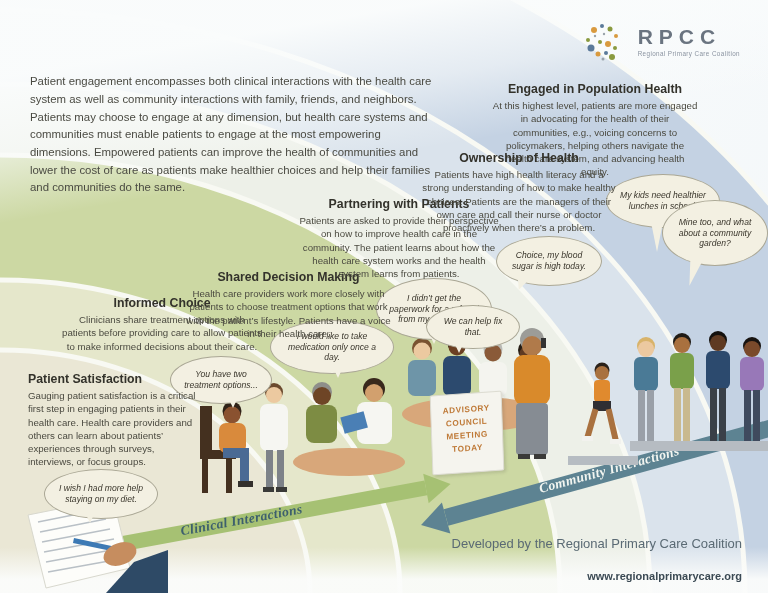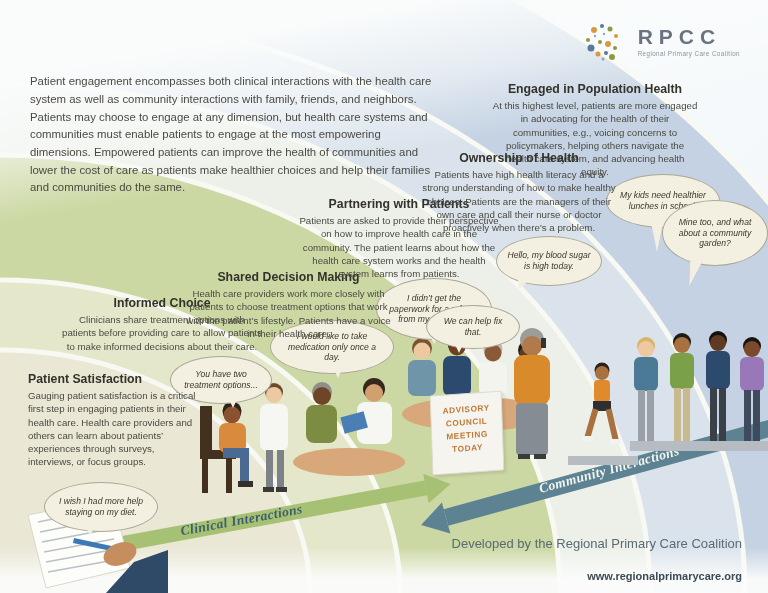--- a/index.html
+++ b/index.html
@@ -186,42 +186,42 @@
     <rect x="76" y="45" width="24" height="38" rx="6" fill="#2c4a6e"></rect>
     <rect x="80" y="82" width="7" height="53" fill="#3a4048"></rect>
     <rect x="89" y="82" width="7" height="53" fill="#3a4048"></rect>
     <circle cx="122" cy="40" r="9" fill="#171310"></circle>
     <circle cx="122" cy="43" r="8" fill="#7a4a2b"></circle>
     <rect x="110" y="51" width="24" height="34" rx="6" fill="#9878b8"></rect>
     <rect x="114" y="84" width="7" height="51" fill="#3f4a5e"></rect>
     <rect x="123" y="84" width="7" height="51" fill="#3f4a5e"></rect>
   </svg>
 
-  <div class="bubble" style="left:44px;top:482px;width:114px;height:50px;">
+  <div class="bubble" style="left:44px;top:469px;width:114px;height:50px;">
     <span>I wish I had more help staying on my diet.</span>
     <i class="tail" style="left:40%;"></i>
   </div>
   <div class="bubble" style="left:170px;top:356px;width:102px;height:48px;">
     <span>You have two treatment options...</span>
     <i class="tail" style="left:62%;"></i>
   </div>
   <div class="bubble" style="left:270px;top:320px;width:124px;height:54px;">
     <span>I would like to take medication only once a day.</span>
     <i class="tail" style="left:55%;"></i>
   </div>
   <div class="bubble" style="left:376px;top:278px;width:116px;height:62px;">
     <span>I didn’t get the paperwork for a referral from my physician.</span>
     <i class="tail" style="left:50%;"></i>
   </div>
   <div class="bubble" style="left:426px;top:305px;width:94px;height:44px;">
     <span>We can help fix that.</span>
     <i class="tail" style="left:35%;"></i>
   </div>
   <div class="bubble" style="left:496px;top:236px;width:106px;height:50px;">
-    <span>Hello, my blood sugar is high today.</span>
+    <span>Choice, my blood sugar is high today.</span>
     <i class="tail" style="left:22%;transform:rotate(20deg);"></i>
   </div>
   <div class="bubble" style="left:606px;top:174px;width:114px;height:54px;">
     <span>My kids need healthier lunches in school.</span>
     <i class="tail" style="left:45%;border-top-width:30px;bottom:-31px;"></i>
   </div>
   <div class="bubble" style="left:662px;top:200px;width:106px;height:66px;">
     <span>Mine too, and what about a community garden?</span>
     <i class="tail" style="left:28%;border-top-width:26px;bottom:-27px;transform:rotate(15deg);"></i>
   </div>

